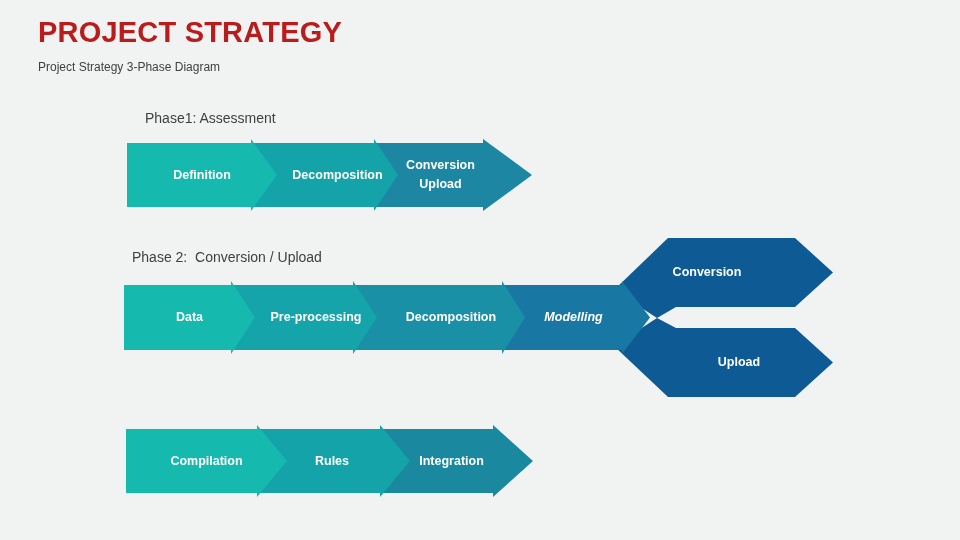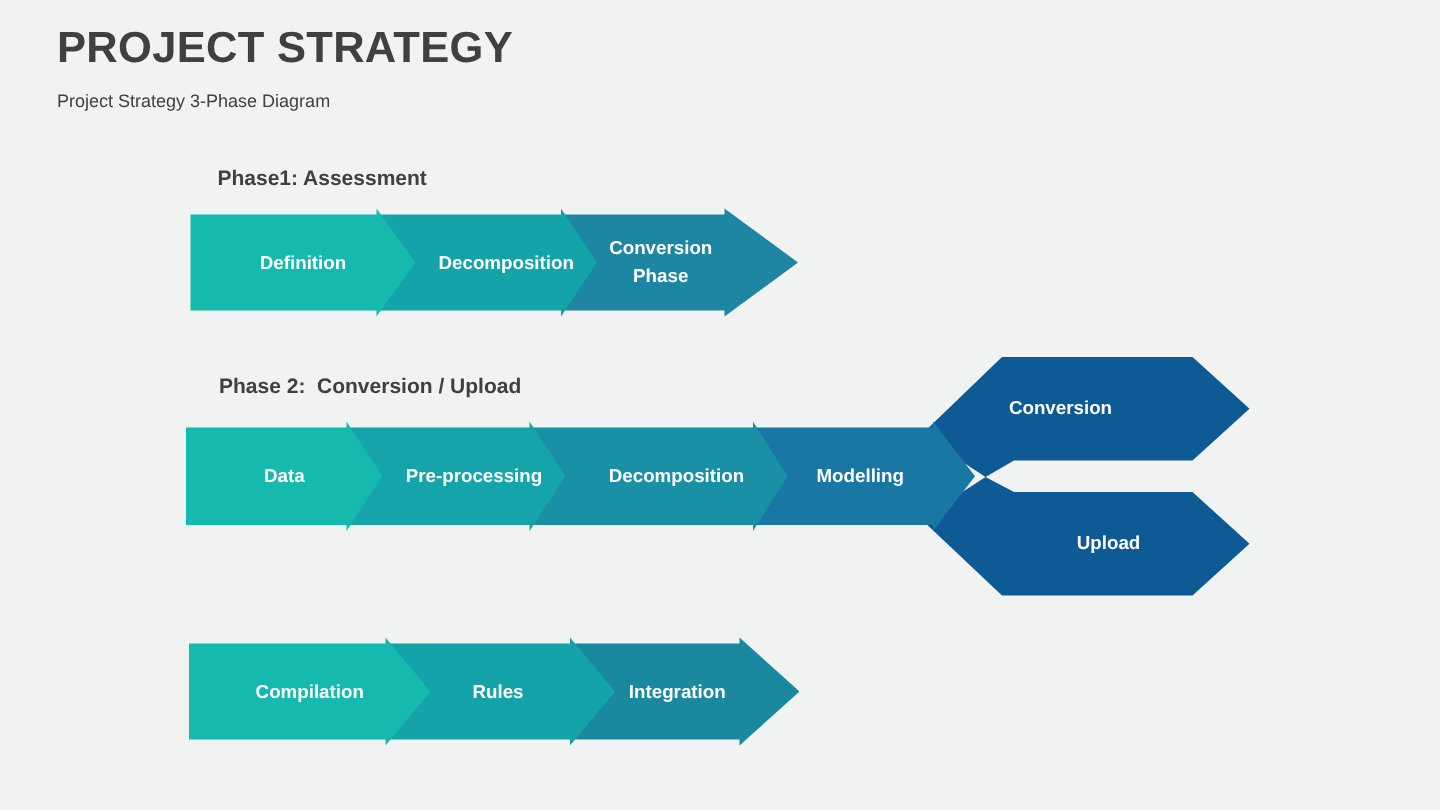--- a/index.html
+++ b/index.html
@@ -5,30 +5,30 @@
   html,body{margin:0;padding:0;background:#d8d8d8;}
   .slide{
     position:relative;
     width:960px;height:540px;
     background:#F1F2F2;
     overflow:hidden;
     font-family:"Liberation Sans","DejaVu Sans",sans-serif;
   }
   .title{
     position:absolute;left:38px;top:16px;
-    font-size:29px;font-weight:700;color:#404040;
+    font-size:29px;font-weight:700;color:#b91c1c;
     letter-spacing:0.2px;white-space:pre;
   }
   .subtitle{
     position:absolute;left:38px;top:60px;
     font-size:12px;font-weight:400;color:#404040;white-space:pre;
   }
   .phase-label{
     position:absolute;
-    font-size:14px;font-weight:700;color:#404040;
+    font-size:14px;font-weight:400;color:#404040;
     white-space:pre;
   }
   #diagram-svg{position:absolute;left:0;top:0;}
   .seg-label,.branch-label{
     position:absolute;
     display:flex;align-items:center;justify-content:center;
     text-align:center;
     font-size:12.5px;font-weight:700;color:#FFFFFF;
     line-height:1.5;
   }
@@ -50,29 +50,29 @@
       <polygon points="502,285 622,285 622,281 650,317.5 622,354 622,350 502,350" fill="#1878A3"></polygon>
       <polygon points="353,285 502,285 502,281 525,317.5 502,354 502,350 353,350" fill="#1990A6"></polygon>
       <polygon points="231,285 353,285 353,281 377,317.5 353,354 353,350 231,350" fill="#15A4A9"></polygon>
       <polygon points="124,285 231,285 231,281 255,317.5 231,354 231,350 124,350" fill="#15B9AD"></polygon>
       <polygon points="380,429 493,429 493,425 533,461 493,497 493,493 380,493" fill="#1A89A0"></polygon>
       <polygon points="257,429 380,429 380,425 410,461 380,497 380,493 257,493" fill="#14A3A8"></polygon>
       <polygon points="126,429 257,429 257,425 287,461 257,497 257,493 126,493" fill="#15B9AD"></polygon>
     </svg>
 
   <div class="phase-label" style="left:145px;top:110px">Phase1: Assessment</div>
-  <div class="phase-label" style="left:146px;top:249px">Phase 2:  Conversion / Upload</div>
+  <div class="phase-label" style="left:132px;top:249px">Phase 2:  Conversion / Upload</div>
 
   <div id="overlay">
       <div class="branch-label" style="left: 632px; top: 248.5px; width: 150px; height: 48px;">Conversion</div>
       <div class="branch-label" style="left: 664px; top: 338.5px; width: 150px; height: 48px;">Upload</div>
       <div class="seg-label" style="left: 137px; top: 151px; width: 130px; height: 48px;">Definition</div>
       <div class="seg-label" style="left: 272.5px; top: 151px; width: 130px; height: 48px;">Decomposition</div>
-      <div class="seg-label" style="left: 399.5px; top: 151px; width: 82px; height: 48px;">Conversion Phase</div>
+      <div class="seg-label" style="left: 399.5px; top: 151px; width: 82px; height: 48px;">Conversion Upload</div>
       <div class="seg-label" style="left: 124.5px; top: 293.5px; width: 130px; height: 48px;">Data</div>
       <div class="seg-label" style="left: 251px; top: 293.5px; width: 130px; height: 48px;">Pre-processing</div>
       <div class="seg-label" style="left: 386px; top: 293.5px; width: 130px; height: 48px;">Decomposition</div>
-      <div class="seg-label" style="left: 508.5px; top: 293.5px; width: 130px; height: 48px;">Modelling</div>
+      <div class="seg-label" style="left: 508.5px; top: 293.5px; width: 130px; height: 48px; font-style: italic;">Modelling</div>
       <div class="seg-label" style="left: 141.5px; top: 437px; width: 130px; height: 48px;">Compilation</div>
       <div class="seg-label" style="left: 267px; top: 437px; width: 130px; height: 48px;">Rules</div>
       <div class="seg-label" style="left: 386.5px; top: 437px; width: 130px; height: 48px;">Integration</div>
     </div>
 </div>
 
 </body></html>

